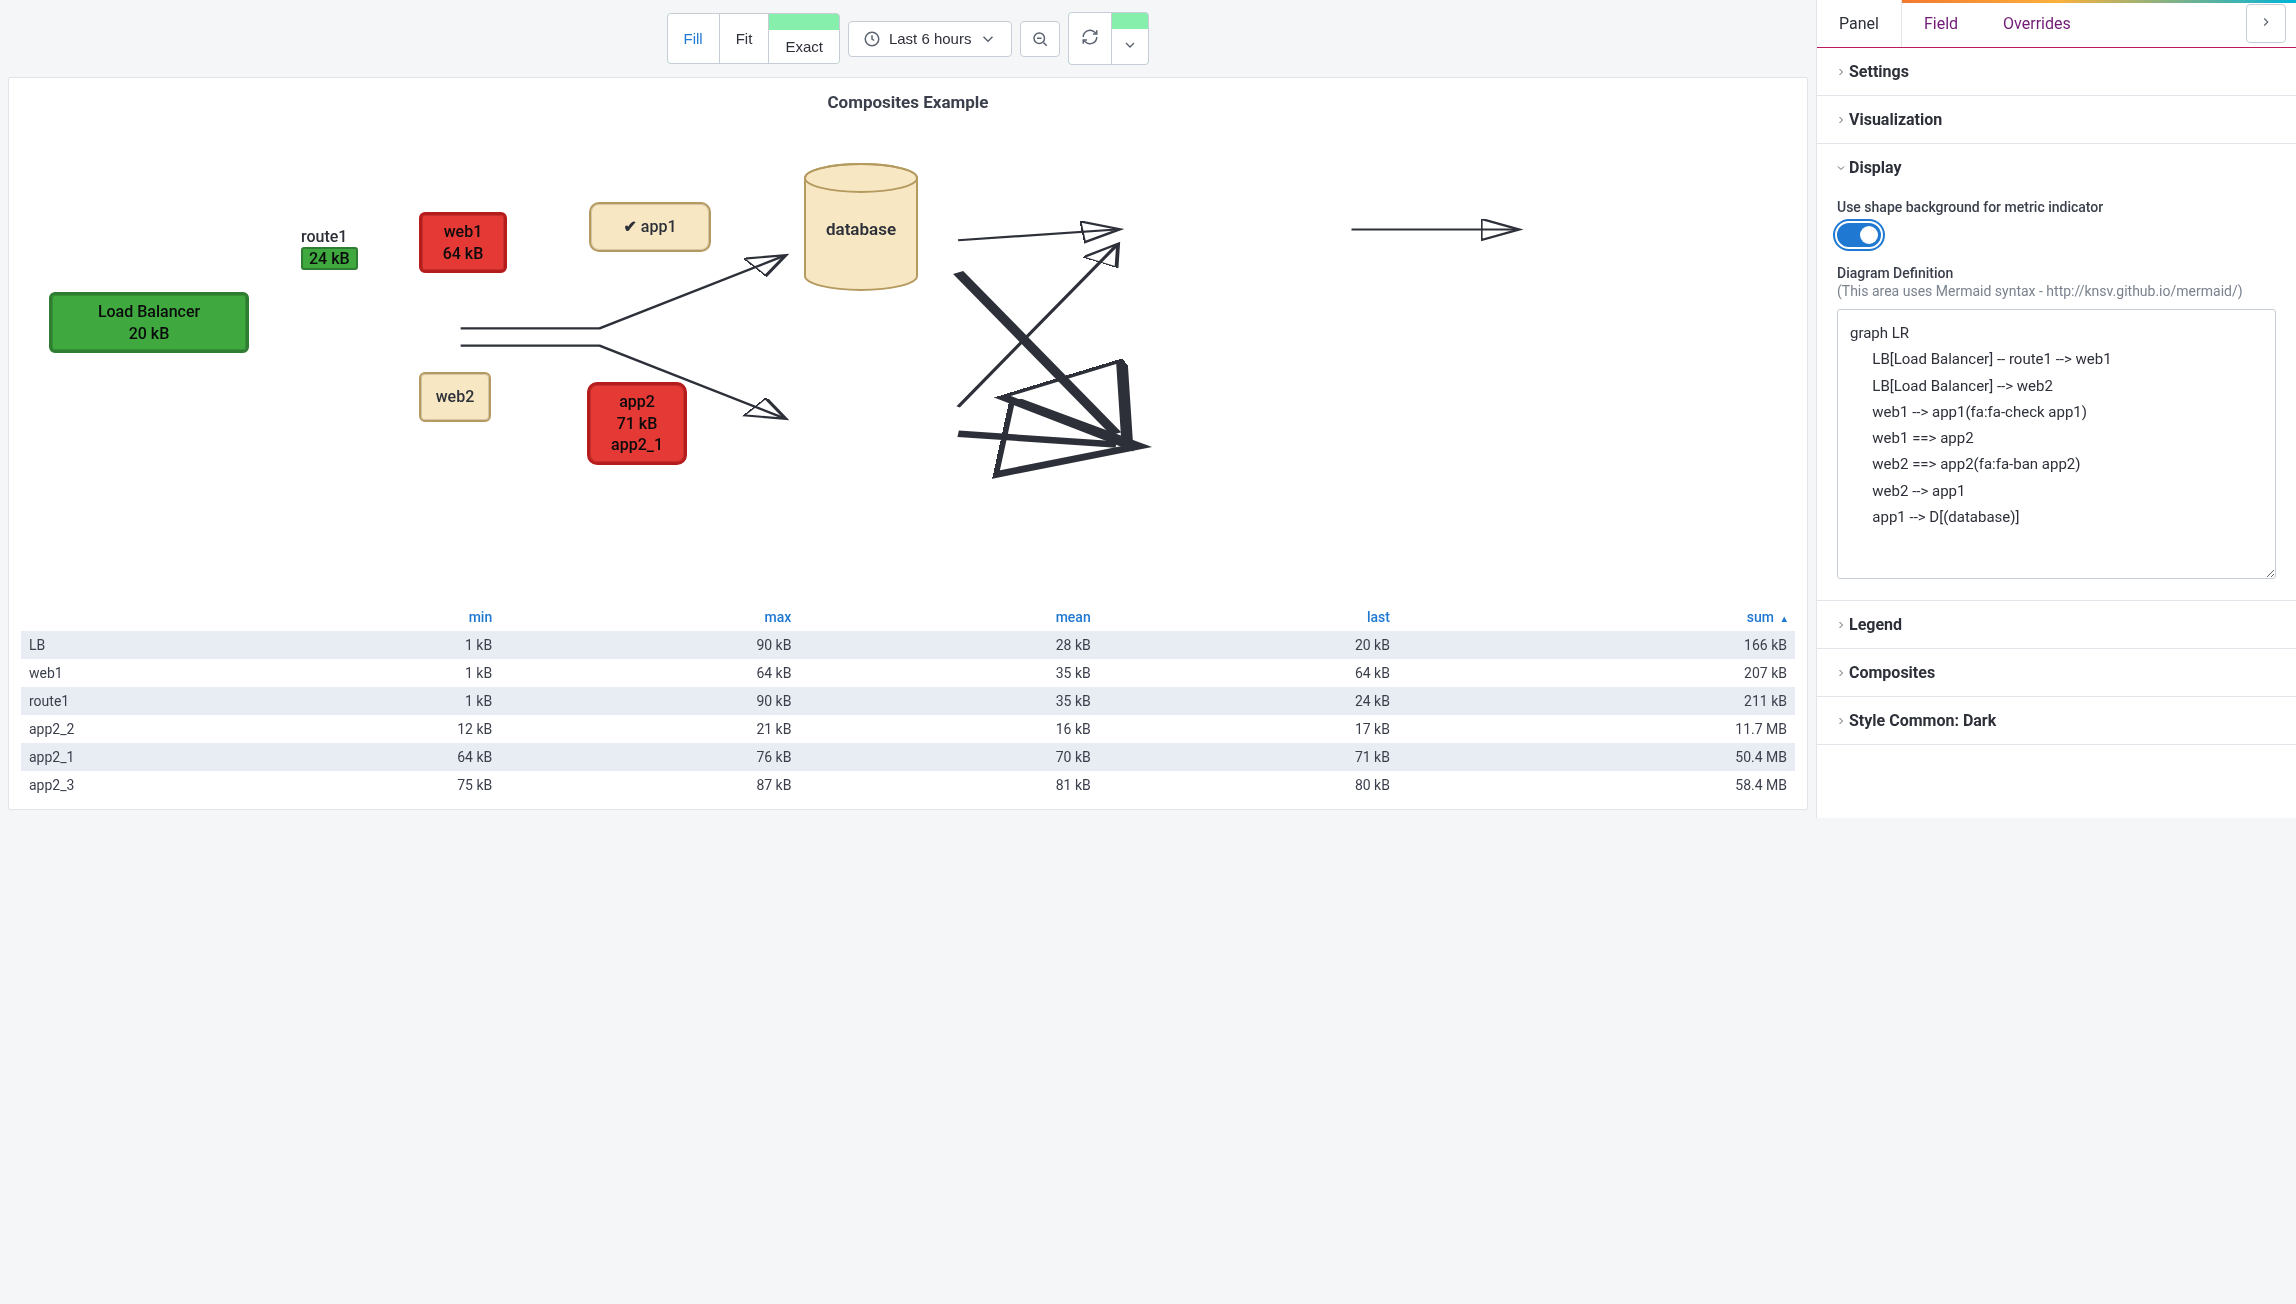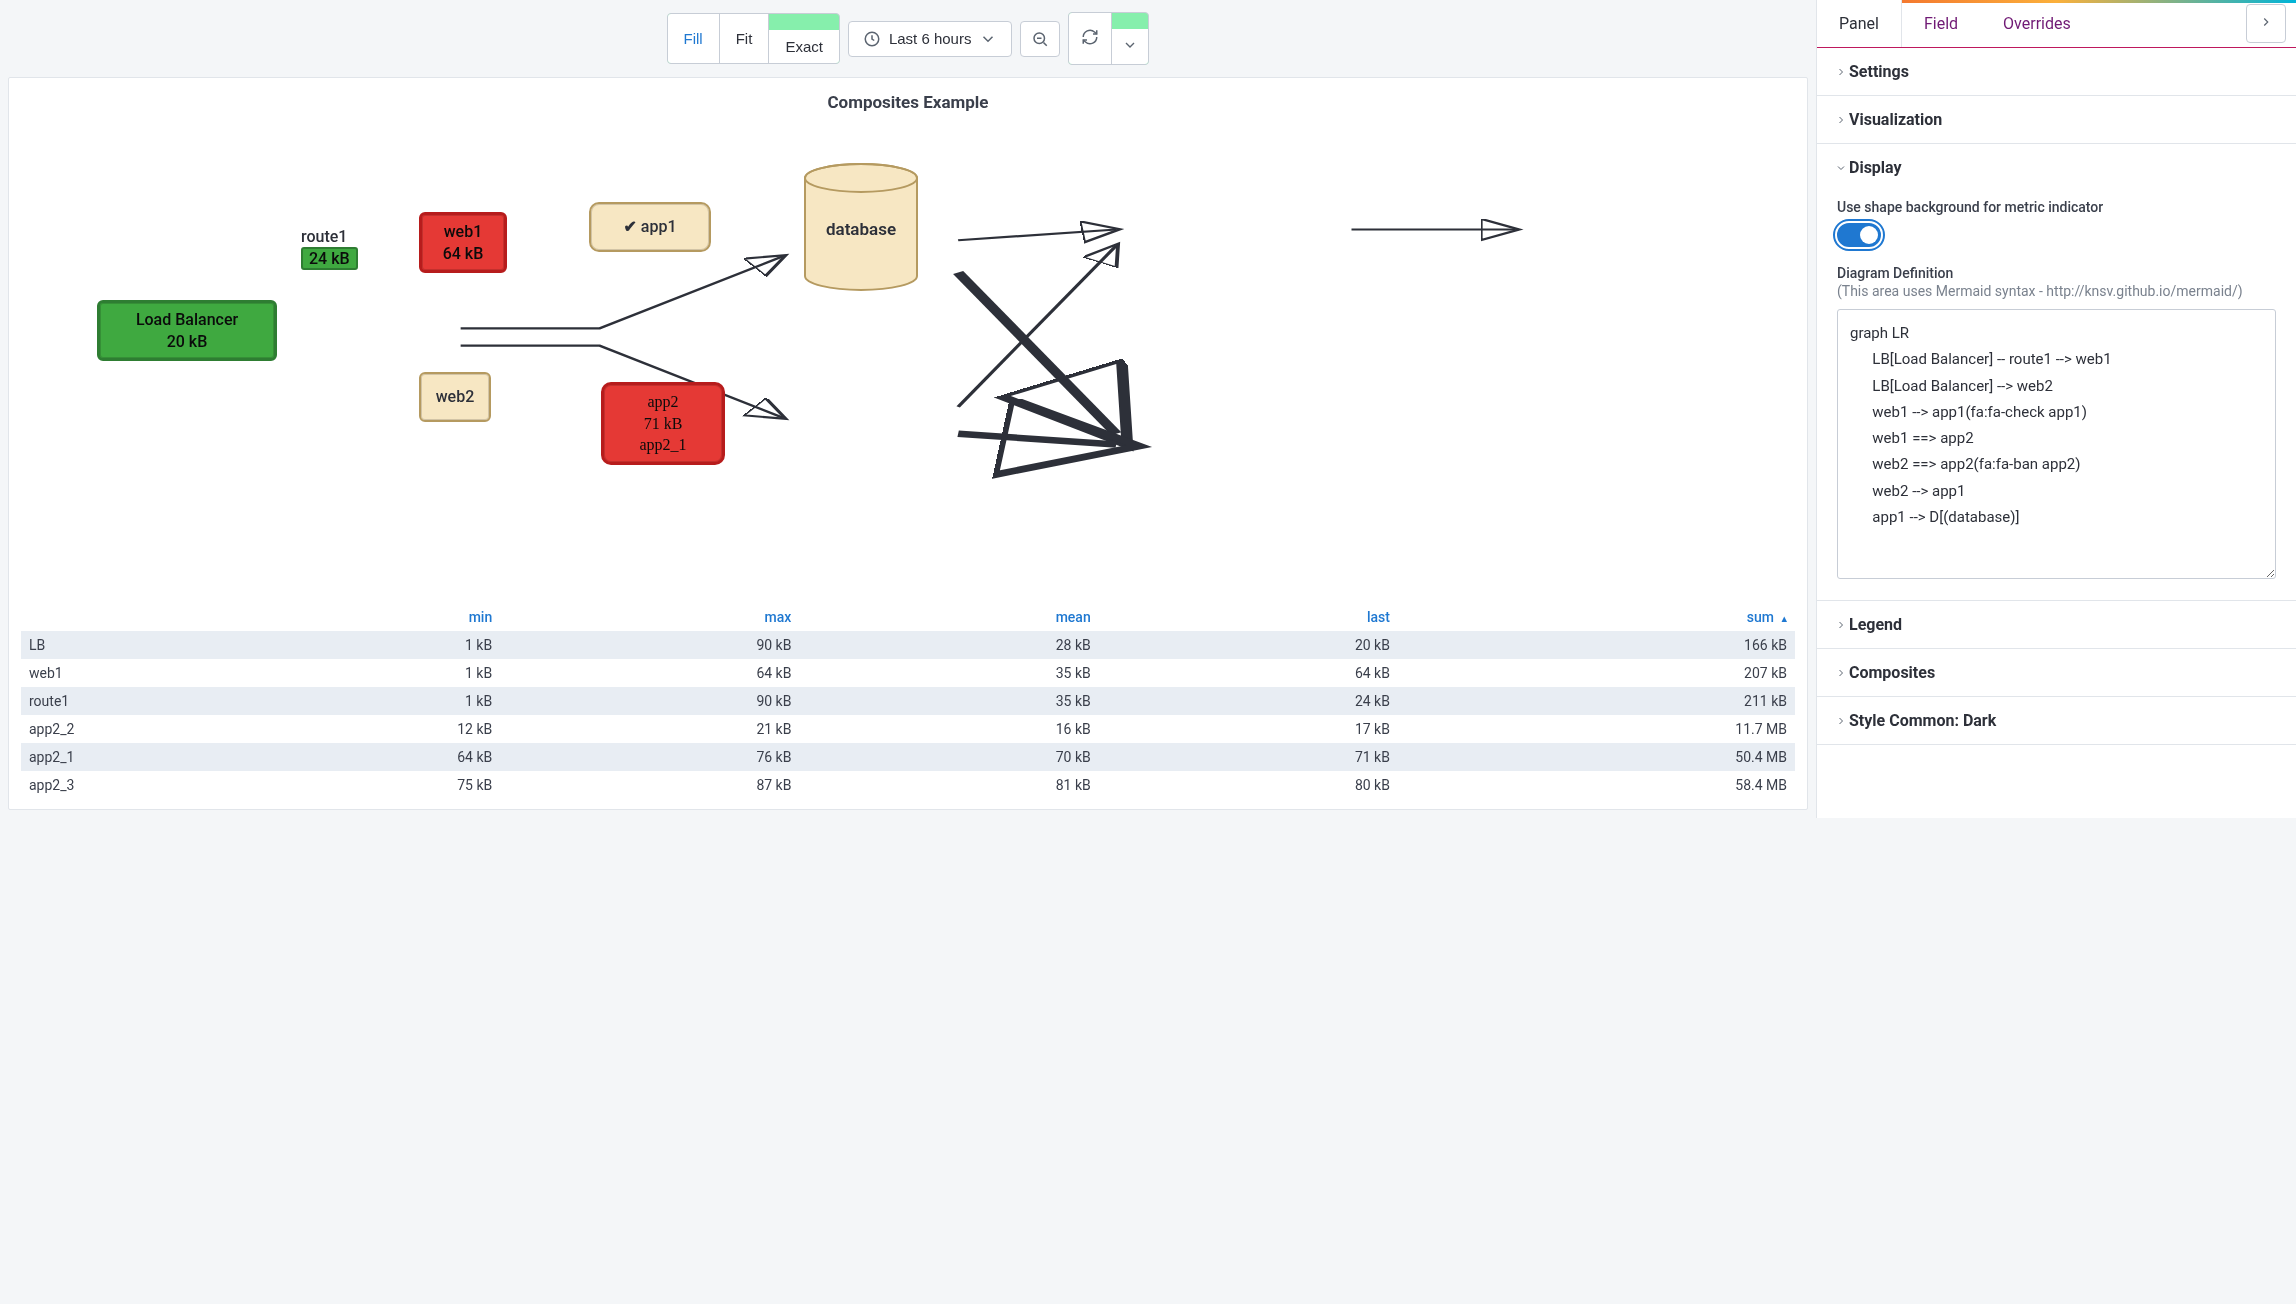--- a/index.html
+++ b/index.html
@@ -142,21 +142,21 @@
 
         <path d="M486 140 L568 290" stroke-width="6" marker-end="url(#ahb)"></path>
 
         <path d="M486 290 L568 300" stroke-width="6" marker-end="url(#ahb)"></path>
 
         <path d="M486 265 L568 115" stroke-width="2" marker-end="url(#ah)"></path>
 
         <path d="M690 100 L775 100" stroke-width="2" marker-end="url(#ah)"></path>
       </svg>
 
-      <div class="node green" style="left:28px; top:178px; width:180px;margin-left:48px;">
+      <div class="node green" style="left:28px; top:170px; width:200px;">
         <div class="n-title">Load Balancer</div>
         <div class="n-val">20 kB</div>
       </div>
 
       <div class="edge-label" style="left:280px; top:105px;">
         <div class="el-name">route1</div>
         <div class="el-val">24 kB</div>
       </div>
 
       <div class="node red" style="left:398px; top:90px; width:88px;">
@@ -166,21 +166,21 @@
 
       <div class="node cream" style="left:398px; top:250px; width:72px; padding:12px 10px;">
         <div class="n-title">web2</div>
       </div>
 
       <div class="node cream round" style="left:568px; top:80px; width:122px; padding:12px 10px;">
         <span style="font-weight:700">✔</span>
         <span class="n-title">app1</span>
       </div>
 
-      <div class="node red round" style="left:580px; top:260px; width:124px;font-family:Liberation Serif, serif;">
+      <div class="node red round" style="left:566px; top:260px; width:100px;">
         <div class="n-title">app2</div>
         <div class="n-val">71 kB</div>
         <div class="n-val">app2_1</div>
       </div>
 
       <div class="db" style="left:780px; top:40px; width:120px; height:130px;">
         <svg viewBox="0 0 120 130">
           <ellipse cx="60" cy="16" rx="56" ry="14" fill="#f7e7c3" stroke="#b59a60" stroke-width="2"></ellipse>
           <path d="M4 16 V114 a56 14 0 0 0 112 0 V16" fill="#f7e7c3" stroke="#b59a60" stroke-width="2"></path>
           <ellipse cx="60" cy="16" rx="56" ry="14" fill="none" stroke="#b59a60" stroke-width="2"></ellipse>

